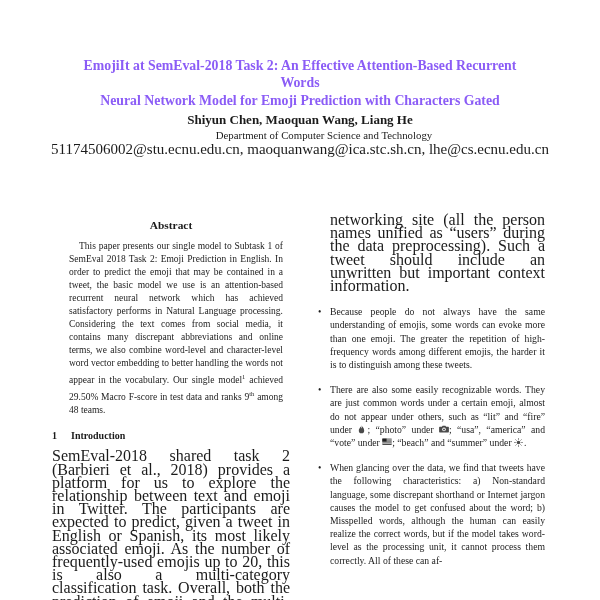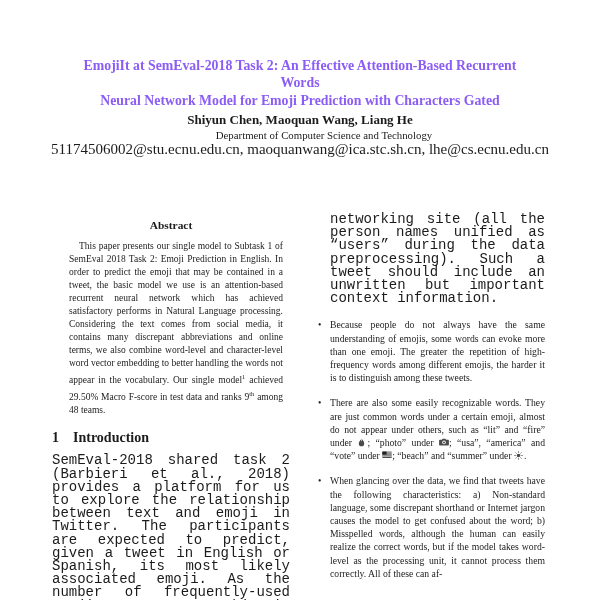--- a/index.html
+++ b/index.html
@@ -26,24 +26,24 @@
   .col-right { left: 306px; width: 239px; }
 
   .abstract-heading { margin: 6px 0 9px; font-size: 11.4px; font-weight: 700; text-align: center; }
   .abstract-body {
     margin: 0 7px 0 17px;
     font-size: 9.5px; line-height: 13px;
     text-align: justify; text-indent: 10px;
   }
   .abstract-body sup, .li-body sup { font-size: 6.5px; }
 
-  .section-heading { margin: 13px 0 8px; font-size: 14px; font-weight: 700; }
+  .section-heading { margin: 13px 0 8px; font-size: 10px; font-weight: 700; }
   .section-heading .sec-num { margin-right: 14px; }
 
-  .body-par { margin: 0; font-size: 14px; line-height: 13.2px; text-align: justify; font-family: Liberation Mono, monospace; }
+  .body-par { margin: 0; font-size: 16px; line-height: 13.2px; text-align: justify; }
   .body-par.indent { text-indent: 11px; }
   .body-par.hang { margin-left: 24px; }
 
   .bullets { list-style: none; margin: 13px 0 0; padding: 0; }
   .bullets li {
     position: relative; padding-left: 24px; margin-bottom: 12px;
     font-size: 9.7px; line-height: 13.2px; text-align: justify;
   }
   .bullets .marker { position: absolute; left: 12px; top: 0; }
 

